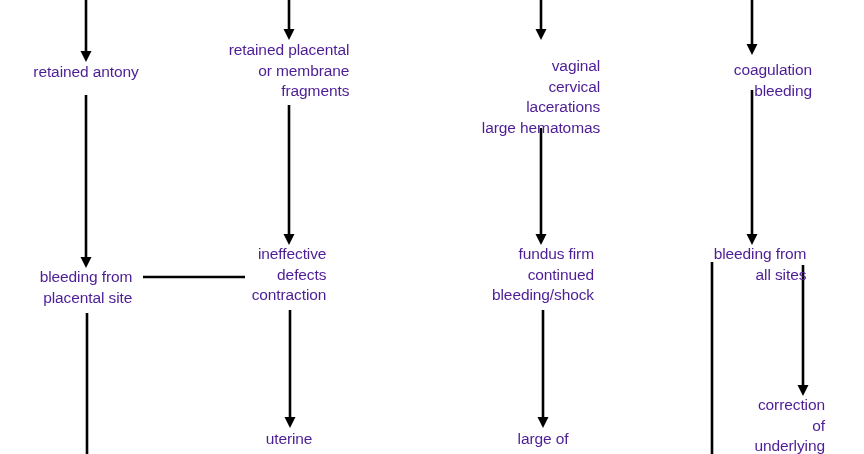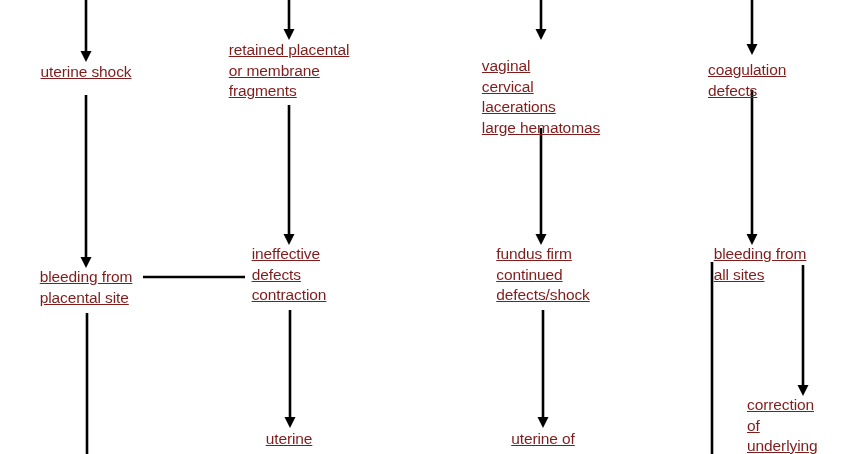--- a/index.html
+++ b/index.html
@@ -12,29 +12,28 @@
   }
   #canvas {
     position: relative;
     width: 864px;
     height: 454px;
     background: #ffffff;
     overflow: hidden;
   }
   .node {
     position: absolute;
-    text-align: left;
-    color: #7f1d1d;
+    text-align: right;
+    color: #4c1d95;
     font-family: "Liberation Sans", sans-serif;
     font-size: 15.5px;
     line-height: 20.5px;
     white-space: pre-line;
     transform: translateX(-50%);
     letter-spacing: -0.1px;
-    text-decoration: underline;
   }
   .conn {
     position: absolute;
     overflow: visible;
   }
   .conn svg {
     display: block;
     overflow: visible;
   }
 </style>
@@ -119,38 +118,38 @@
           <polygon points="6.5,120 17.5,120 12,131" fill="#000000"></polygon>
         </svg>
       </div>
       <div class="conn" style="left: 700px; top: 262px; width: 24px; height: 192px;">
         <svg width="24" height="192" viewBox="0 0 24 192">
           <line x1="12" y1="0" x2="12" y2="192" stroke="#000000" stroke-width="2.6"></line>
         </svg>
       </div>
     </div>
   <div id="node-layer">
-      <div class="node" style="left: 86px; top: 62px;">uterine shock</div>
+      <div class="node" style="left: 86px; top: 62px;">retained antony</div>
       <div class="node" style="left: 289px; top: 40px;">retained placental
 or membrane
 fragments</div>
       <div class="node" style="left: 541px; top: 56px;">vaginal
 cervical
 lacerations
 large hematomas</div>
-      <div class="node" style="left: 760px; top: 60px;">coagulation defects</div>
+      <div class="node" style="left: 760px; top: 60px;">coagulation bleeding</div>
       <div class="node" style="left: 86px; top: 267px;">bleeding from
 placental site</div>
       <div class="node" style="left: 289px; top: 244px;">ineffective
 defects
 contraction</div>
       <div class="node" style="left: 543px; top: 244px;">fundus firm
 continued
-defects/shock</div>
+bleeding/shock</div>
       <div class="node" style="left: 760px; top: 244px;">bleeding from
 all sites</div>
       <div class="node" style="left: 289px; top: 429px;">uterine</div>
-      <div class="node" style="left: 543px; top: 429px;">uterine of</div>
+      <div class="node" style="left: 543px; top: 429px;">large of</div>
       <div class="node" style="left: 786px; top: 395px;">correction of
 underlying
 cause</div>
     </div>
 </div>
 
 </body></html>

